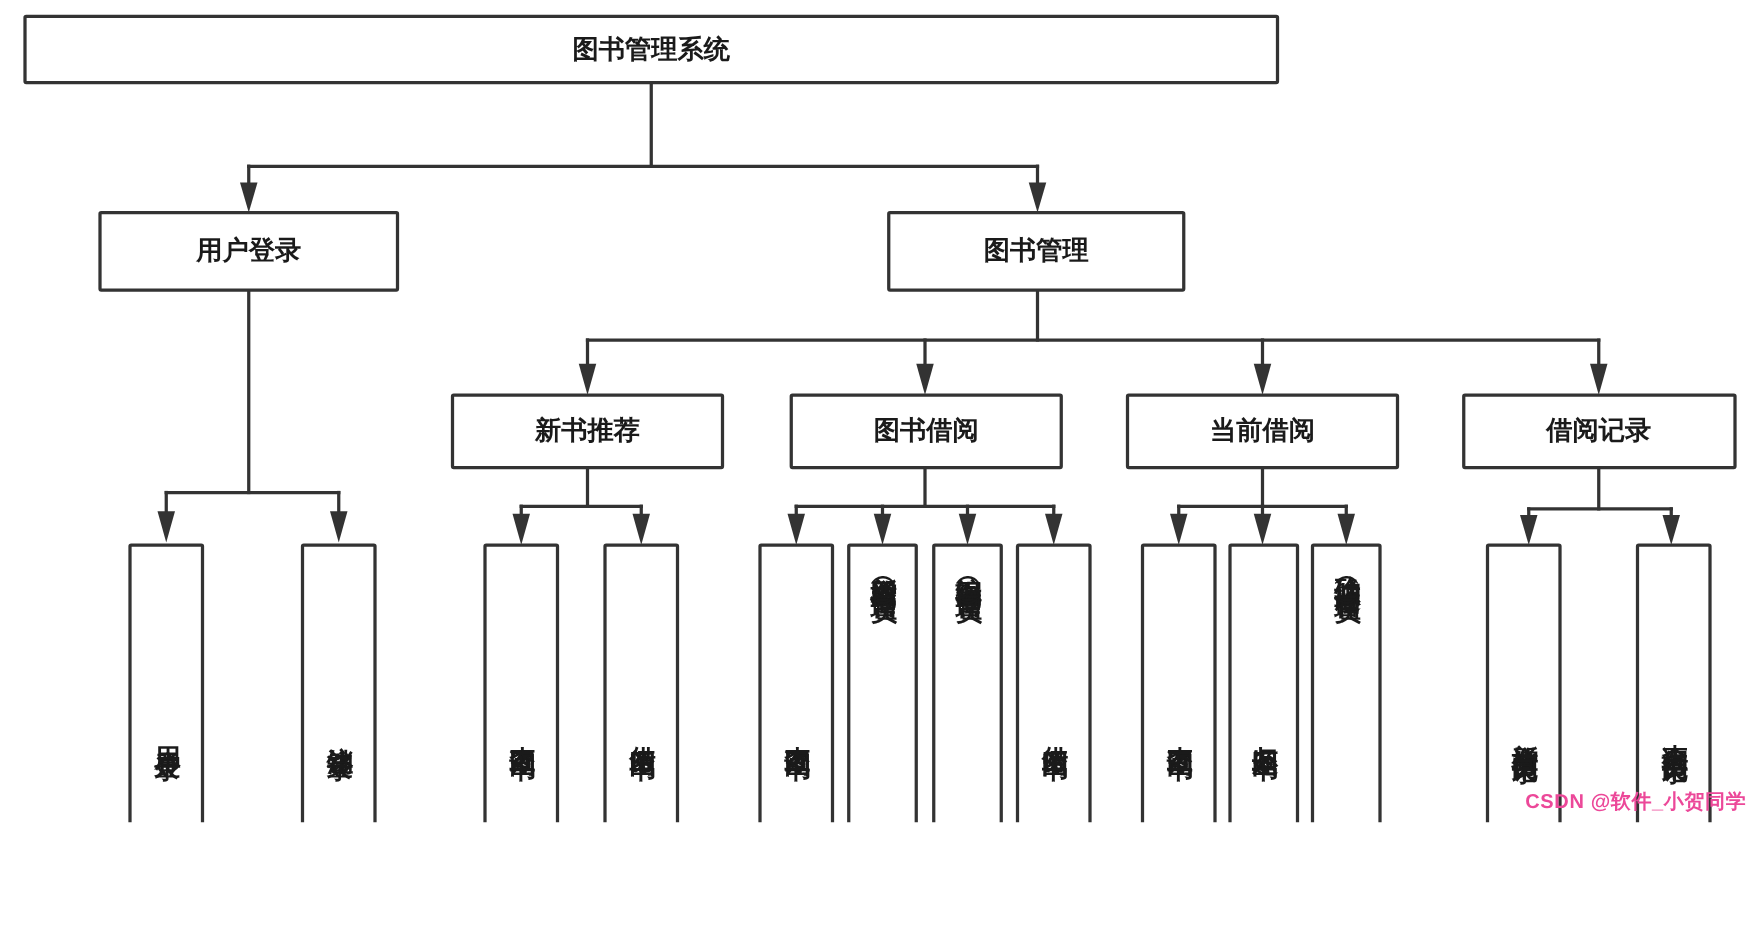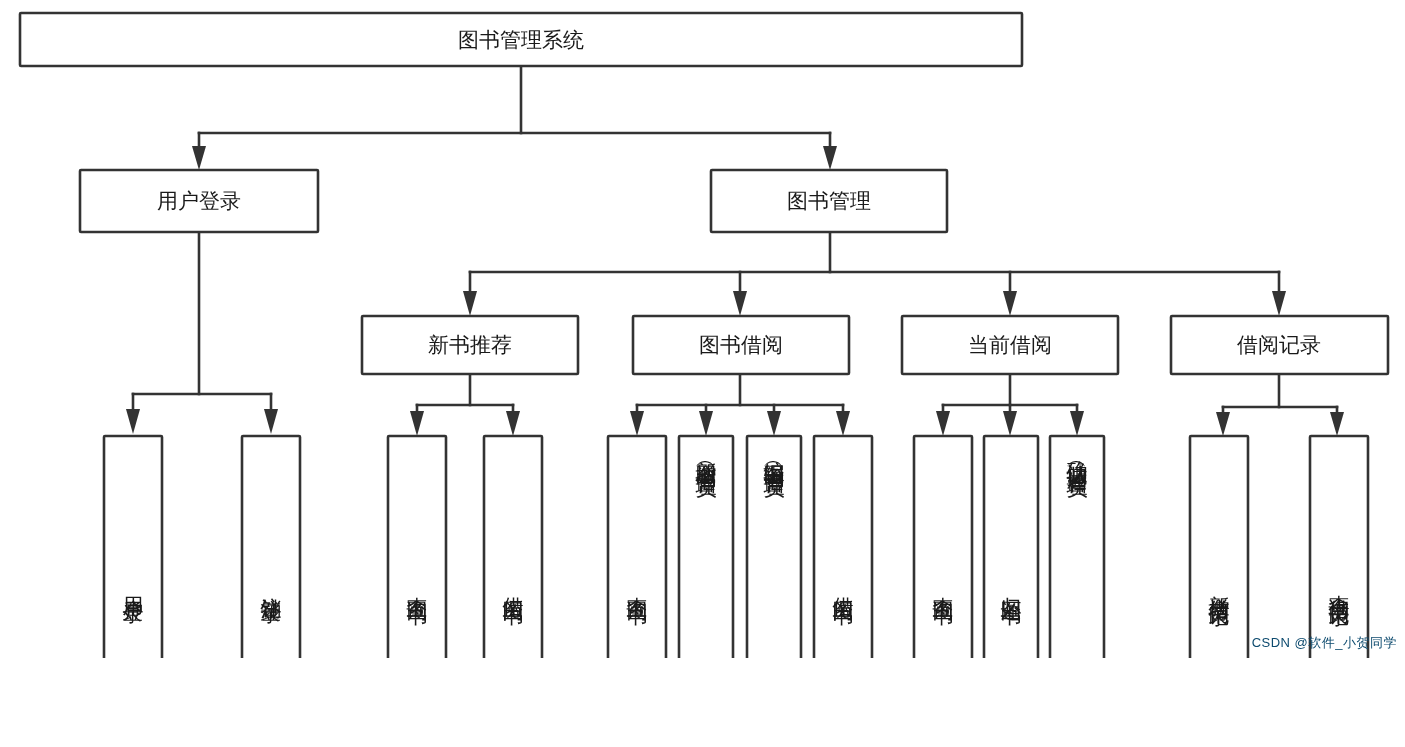--- a/index.html
+++ b/index.html
@@ -10,20 +10,21 @@
   }
   body {
     font-family: "Liberation Sans", "DejaVu Sans", sans-serif;
   }
   #diagram-root {
     position: relative;
     width: 1405px;
     height: 658px;
     background: #ffffff;
     overflow: hidden;
+    font-weight: bold;
   }
   svg.diagram-canvas {
     display: block;
     width: 1405px;
     height: 747px;
   }
   .node-box {
     fill: #ffffff;
     stroke: #333333;
     stroke-width: 2.6;
@@ -60,22 +61,22 @@
     line-height: 1.34;
     letter-spacing: 2.5px;
     color: #1a1a1a;
     white-space: nowrap;
   }
   .watermark {
     position: absolute;
     right: 8px;
     bottom: 6px;
     font-family: "Liberation Sans", "DejaVu Sans", sans-serif;
-    font-size: 13px;
-    color: #0c4a6e;
+    font-size: 16px;
+    color: #ec4899;
     letter-spacing: 0.5px;
     white-space: nowrap;
   }
 </style>
 </head>
 <body>
 
 <div id="diagram-root">
 
   <svg class="diagram-canvas" viewBox="0 0 1405 747" xmlns="http://www.w3.org/2000/svg">

